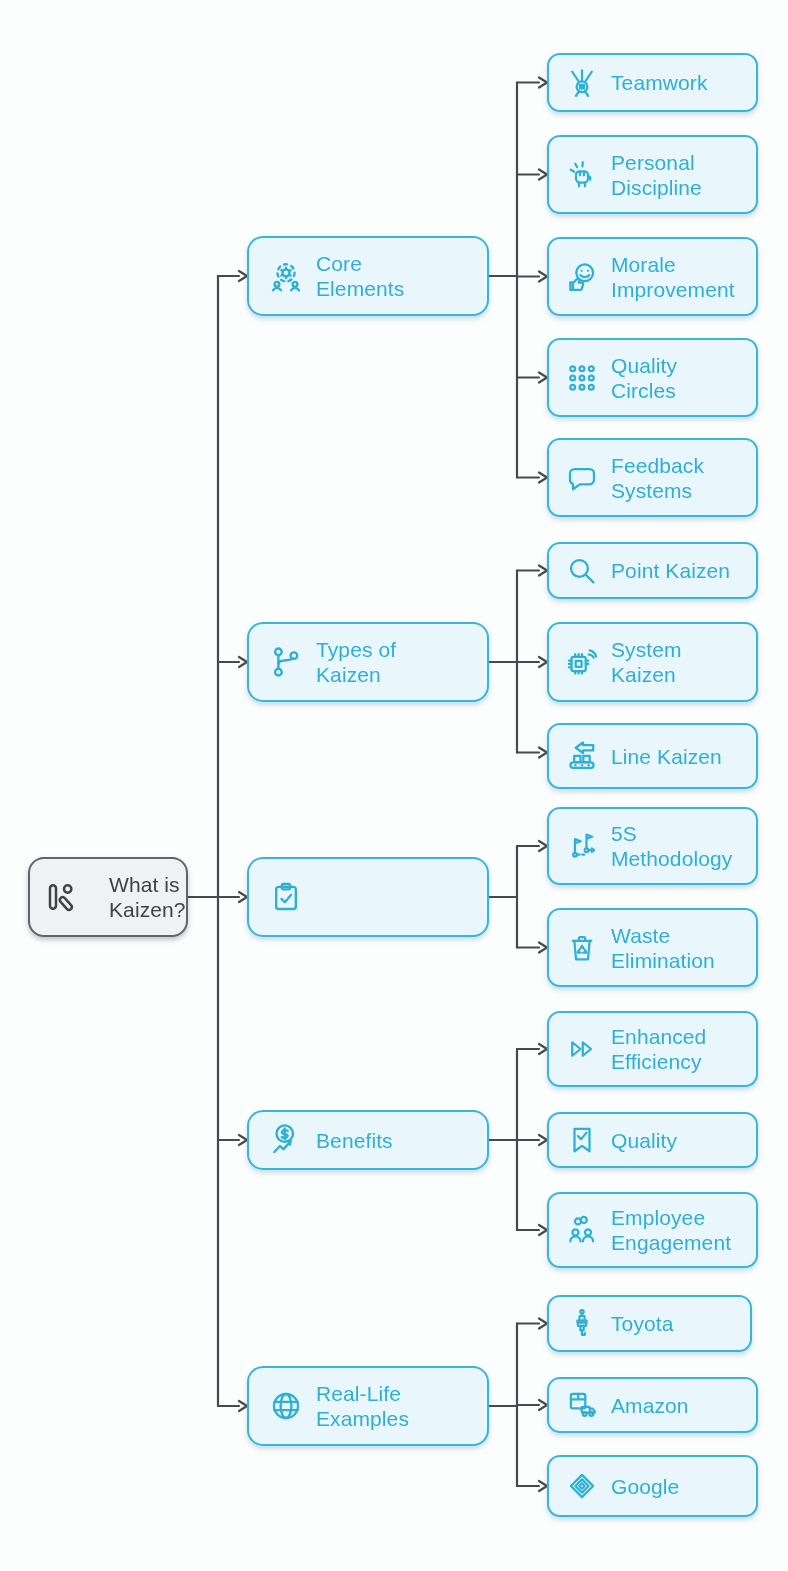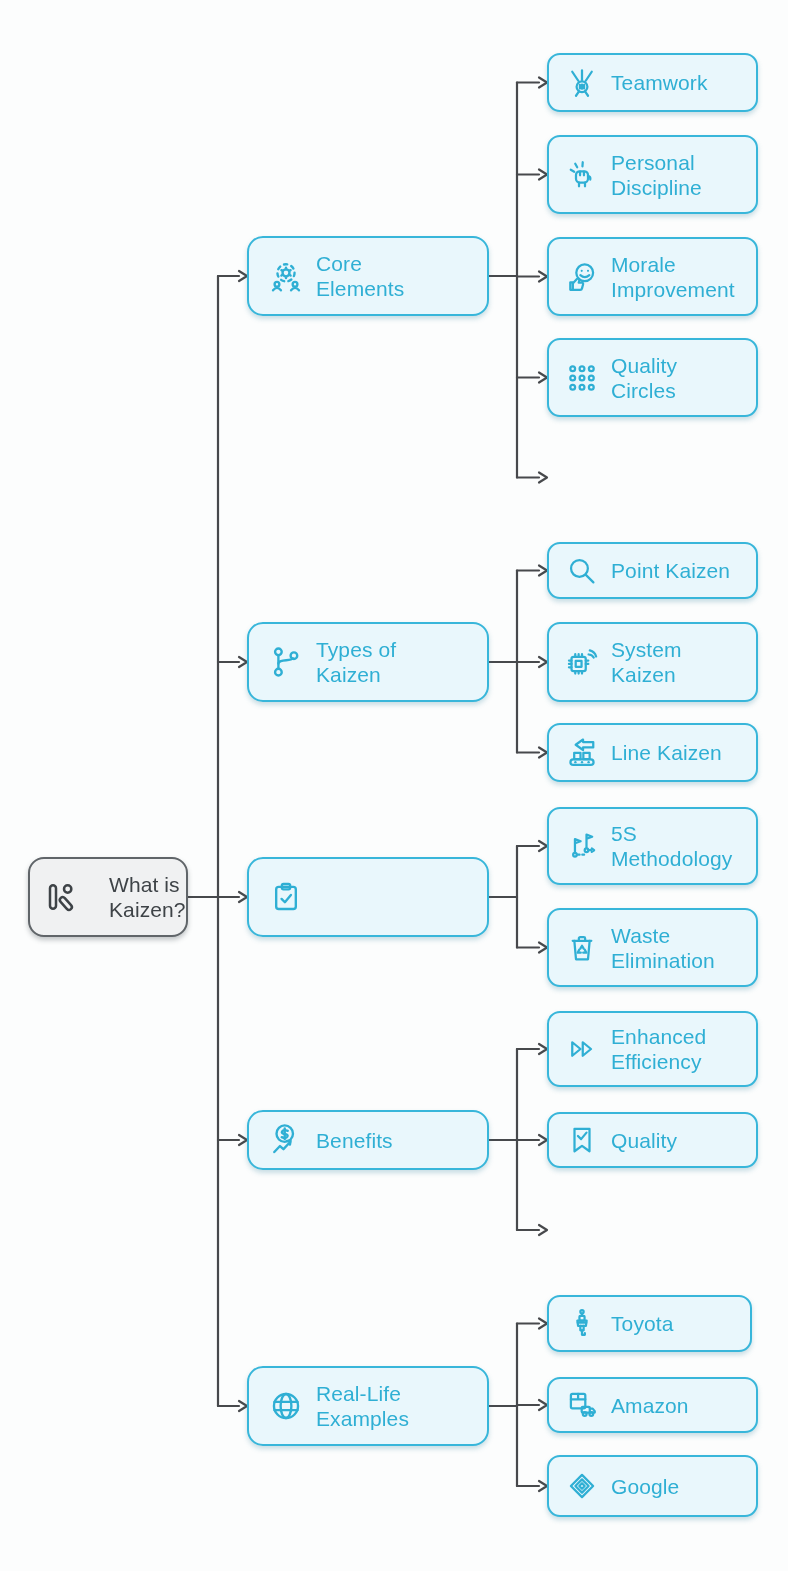--- a/index.html
+++ b/index.html
@@ -227,20 +227,29 @@
           <circle cx="18.2" cy="12" r="1.6"></circle>
         <circle cx="5.8" cy="18.2" r="1.6"></circle>
           <circle cx="12" cy="18.2" r="1.6"></circle>
           <circle cx="18.2" cy="18.2" r="1.6"></circle>
       </svg>
     </span>
     <span class="label">Quality
 Circles</span>
   </div>
 
+  <div class="node child" style="left:547px;top:438px;width:211px;height:79px">
+    <span class="icon">
+      <svg viewBox="0 0 24 24">
+        <path d="M7 6 h10 a3 3 0 0 1 3 3 v4.2 a3 3 0 0 1 -3 3 H10.5 L6 19.5 V16 a3 3 0 0 1 -2 -2.8 V9 a3 3 0 0 1 3 -3 z"></path>
+      </svg>
+    </span>
+    <span class="label">Feedback
+Systems</span>
+  </div>
 
   <div class="node child" style="left:547px;top:542px;width:211px;height:57px">
     <span class="icon">
       <svg viewBox="0 0 24 24">
         <circle cx="10.3" cy="10.3" r="5.6"></circle>
         <path d="M14.4 14.4 L19.6 19.6"></path>
       </svg>
     </span>
     <span class="label">Point Kaizen</span>
   </div>
@@ -252,21 +261,21 @@
         <rect x="7.8" y="11.3" width="3.9" height="3.9"></rect>
         <path d="M7.5 8.5 V6.8 M9.75 8.5 V6.8 M12 8.5 V6.8 M5 11 H3.3 M5 13.25 H3.3 M5 15.5 H3.3 M7.5 18 v1.7 M9.75 18 v1.7 M12 18 v1.7 M14.5 11 h1.7 M14.5 13.25 h1.7"></path>
         <path d="M16.4 7 q2.5 0.2 3.4 2"></path>
         <path d="M17.2 4.3 q3.4 0.9 4.2 4"></path>
       </svg>
     </span>
     <span class="label">System
 Kaizen</span>
   </div>
 
-  <div class="node child" style="left:547px;top:723px;width:211px;height:59px">
+  <div class="node child" style="left:547px;top:723px;width:211px;height:66px">
     <span class="icon">
       <svg viewBox="0 0 24 24">
         <path d="M19.5 4.7 H12.7 V3 L7.8 6.5 12.7 10 V8.3 H19.5 z"></path>
         <rect x="6.8" y="11.9" width="4.2" height="4.2"></rect>
         <rect x="12.9" y="11.9" width="4.2" height="4.2"></rect>
         <rect x="4.3" y="16.3" width="15.4" height="3.6" rx="1.8"></rect>
         <circle class="dotfill" cx="7.6" cy="18.1" r="0.8"></circle>
         <circle class="dotfill" cx="12" cy="18.1" r="0.8"></circle>
         <circle class="dotfill" cx="16.4" cy="18.1" r="0.8"></circle>
       </svg>
@@ -319,20 +328,34 @@
   <div class="node child" style="left:547px;top:1112px;width:211px;height:56px">
     <span class="icon">
       <svg viewBox="0 0 24 24">
         <path d="M7 4.5 h10 V19.5 l-5 -3.6 -5 3.6 z"></path>
         <path d="M9.3 9.3 l2.1 2.1 3.6 -4.3"></path>
       </svg>
     </span>
     <span class="label">Quality</span>
   </div>
 
+  <div class="node child" style="left:547px;top:1192px;width:211px;height:76px">
+    <span class="icon">
+      <svg viewBox="0 0 24 24">
+        <circle cx="9.3" cy="6.3" r="2"></circle>
+        <circle cx="13.2" cy="5.3" r="2"></circle>
+        <circle cx="7.6" cy="13.6" r="2"></circle>
+        <path d="M4.2 19.6 a3.4 3.4 0 0 1 6.8 0"></path>
+        <circle cx="16" cy="13.6" r="2"></circle>
+        <path d="M12.6 19.6 a3.4 3.4 0 0 1 6.8 0"></path>
+      </svg>
+    </span>
+    <span class="label">Employee
+Engagement</span>
+  </div>
 
   <div class="node child" style="left:547px;top:1295px;width:205px;height:57px">
     <span class="icon">
       <svg viewBox="0 0 24 24">
         <circle cx="12" cy="3.9" r="1.1"></circle>
         <path d="M12 5 V6.6"></path>
         <rect x="10.3" y="6.6" width="3.4" height="3.2" rx="0.6"></rect>
         <path d="M8.9 9.8 h6.2 l-0.5 3.4 h-5.2 z"></path>
         <path d="M9.2 11.1 h5.6"></path>
         <path d="M10.9 13.2 v3 h2.2 v-3"></path>

